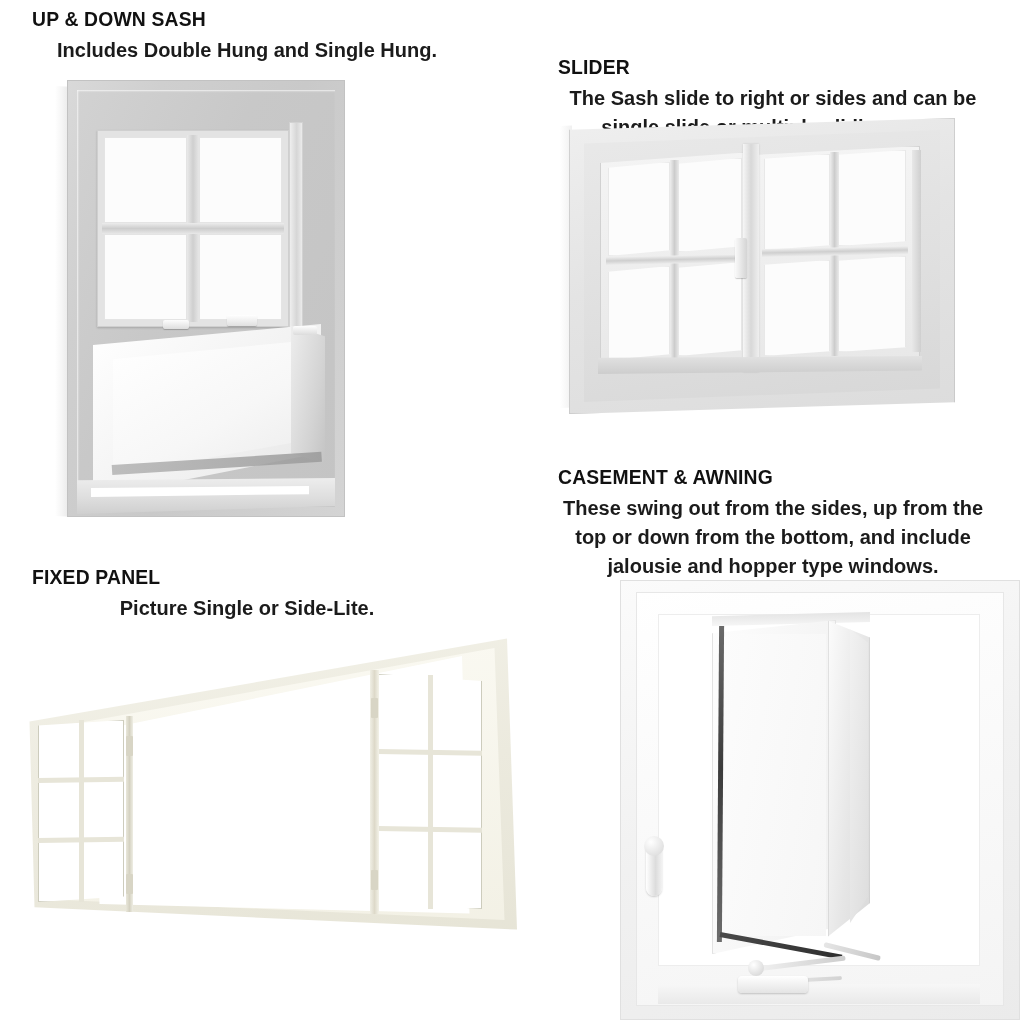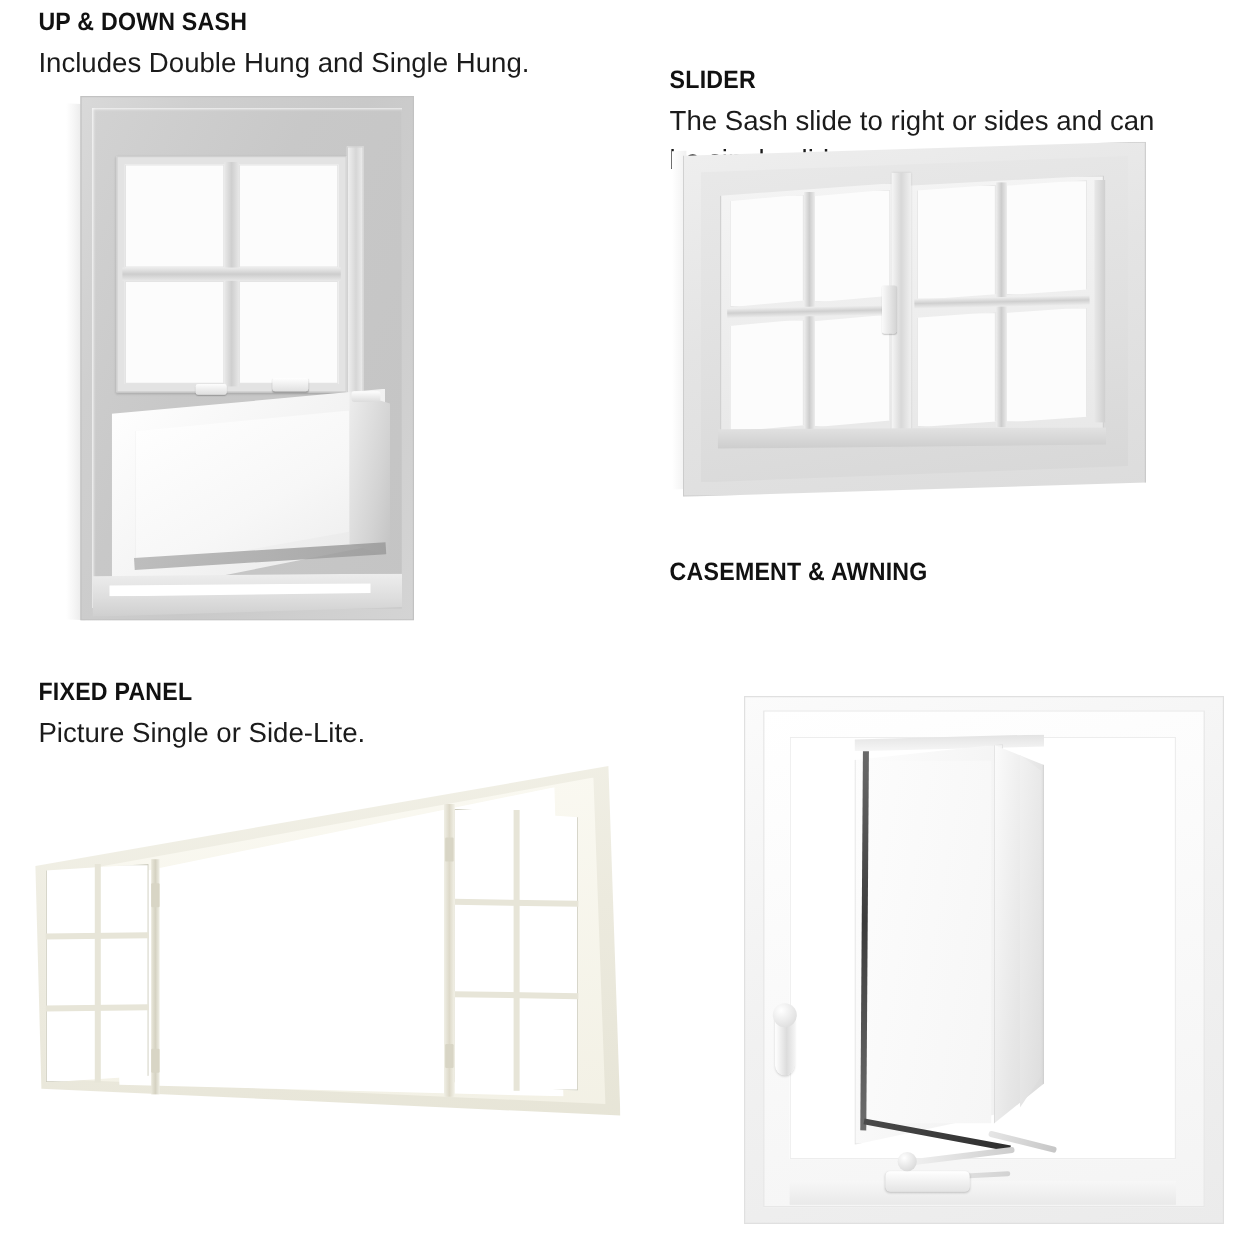--- a/index.html
+++ b/index.html
@@ -25,26 +25,27 @@
     font-size: 21px;
     letter-spacing: 0.2px;
     color: #111111;
     margin: 0 0 6px 0;
     line-height: 1.05;
     transform: scaleX(0.92);
     transform-origin: left center;
     white-space: nowrap;
   }
   .subtext {
-    font-size: 23px;
+    font-size: 20px;
     line-height: 1.45;
     color: #1b1b1b;
     margin: 0;
     max-width: 430px;
-    font-weight: 400;
+    font-weight: 700;
+    text-align: center;
   }
 
   
   .art { position: absolute; }
 
   
   #art-updown { left: 55px; top: 80px; width: 300px; height: 445px; }
   #art-updown .jamb-left {
     position: absolute; left: 0; top: 6px; width: 16px; height: 430px;
     background: linear-gradient(90deg,#ffffff 0%,#f6f6f6 40%,#e6e6e6 100%);
@@ -386,20 +387,21 @@
   <div class="grid-v gv-r"></div>
   <div class="grid-h gh-r"></div>
   <div class="meet-rail"></div>
   <div class="latch"></div>
   <div class="right-jamb"></div>
   <div class="sill"></div>
 </div>
 
 <div class="panel" id="panel-casement" style="left:558px; top:466px; width:460px;">
   <h2 class="heading">CASEMENT &amp; AWNING</h2>
+  <p class="subtext">These swing out from the sides, up from the top or down from the bottom, and include jalousie and hopper type windows.</p>
 </div>
 
 <div class="panel" id="panel-fixed" style="left:32px; top:566px; width:470px;">
   <h2 class="heading">FIXED PANEL</h2>
   <p class="subtext">Picture Single or Side-Lite.</p>
 </div>
 
 <div class="art" id="art-fixed">
   <div class="body"></div>
   <div class="body-inner"></div>

